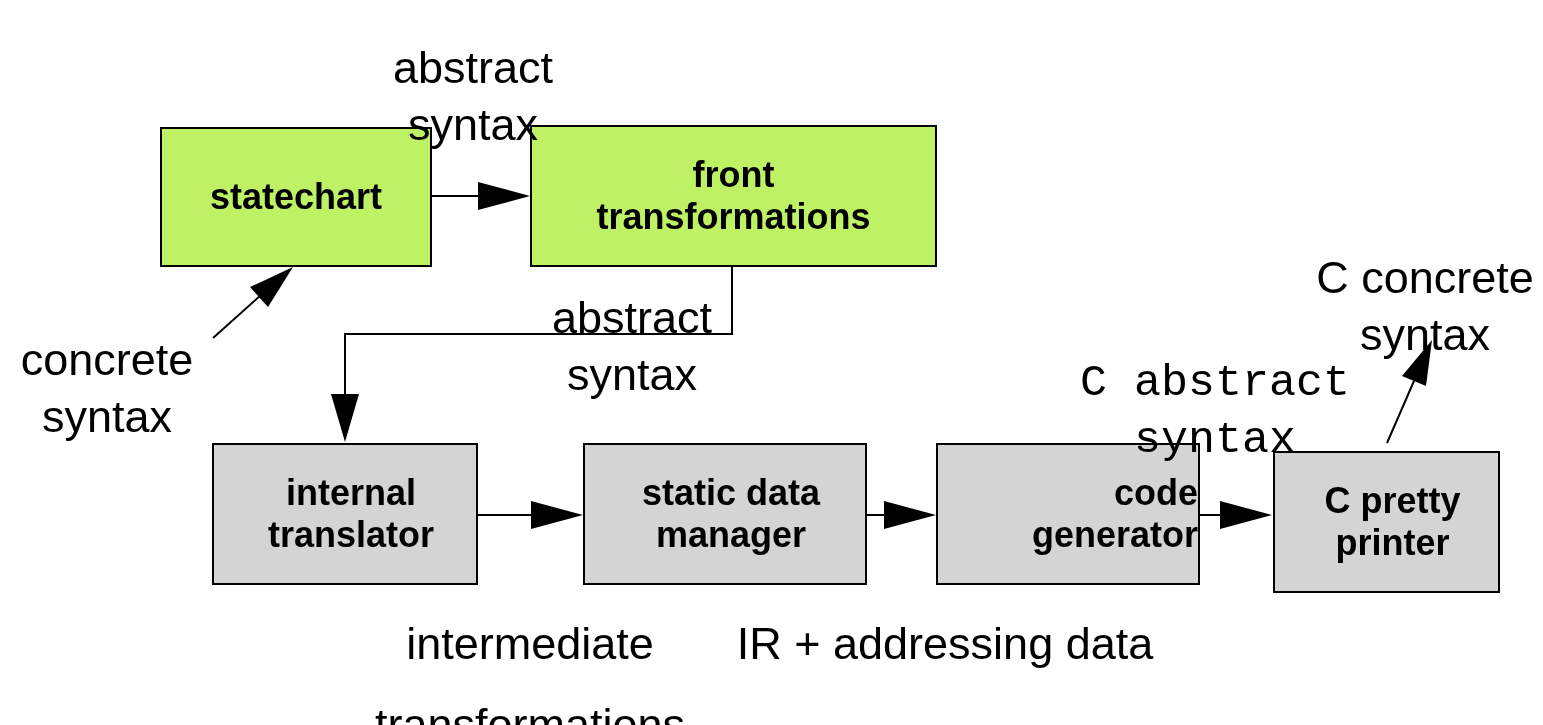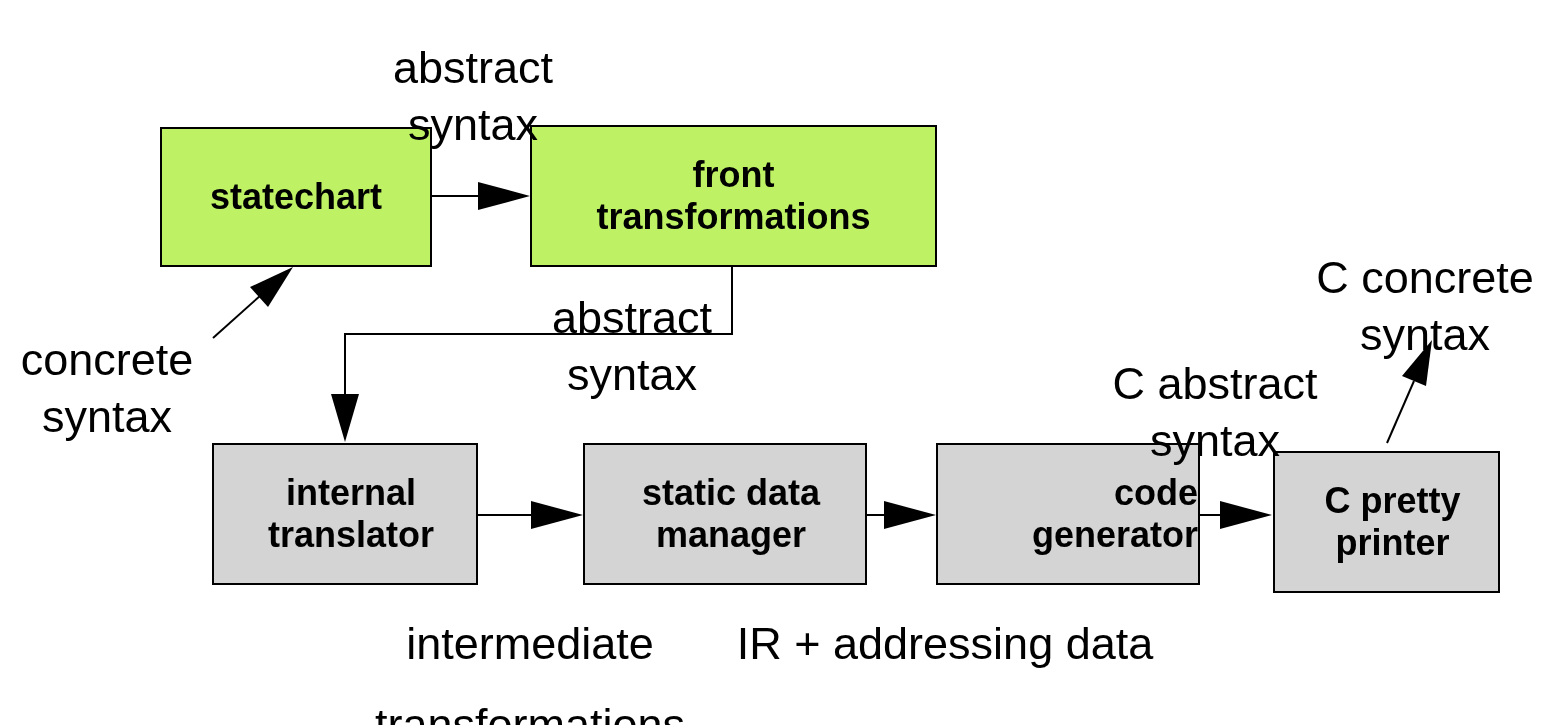--- a/index.html
+++ b/index.html
@@ -23,21 +23,21 @@
   #n0{left:160px;top:127px;width:272px;height:140px;}
   #n1{left:530px;top:125px;width:407px;height:142px;}
   #n2{left:212px;top:443px;width:266px;height:142px;}
   #n3{left:583px;top:443px;width:284px;height:142px;}
   #n4{left:936px;top:443px;width:264px;height:142px;align-items:flex-end;}
   #n5{left:1273px;top:443px;width:227px;height:142px;margin-top:8px;}
   
   #l0{left:348px;top:40px;width:250px;}
   #l1{left:7px;top:304px;width:200px;margin-top:28px;}
   #l2{left:507px;top:290px;width:250px;}
-  #l3{left:1090px;top:356px;width:250px;}
+  #l3{left:1090px;top:356px;width:250px;font-family:Liberation Mono, monospace;}
   #l4{left:1300px;top:250px;width:250px;}
   #l5{left:355px;top:616px;width:350px;gap:24px;}
   #l6{left:720px;top:616px;width:450px;}
 </style>
 </head>
 <body>
 
 <div class="canvas">
 
   <svg class="arrows" viewBox="0 0 1543 725" xmlns="http://www.w3.org/2000/svg">

